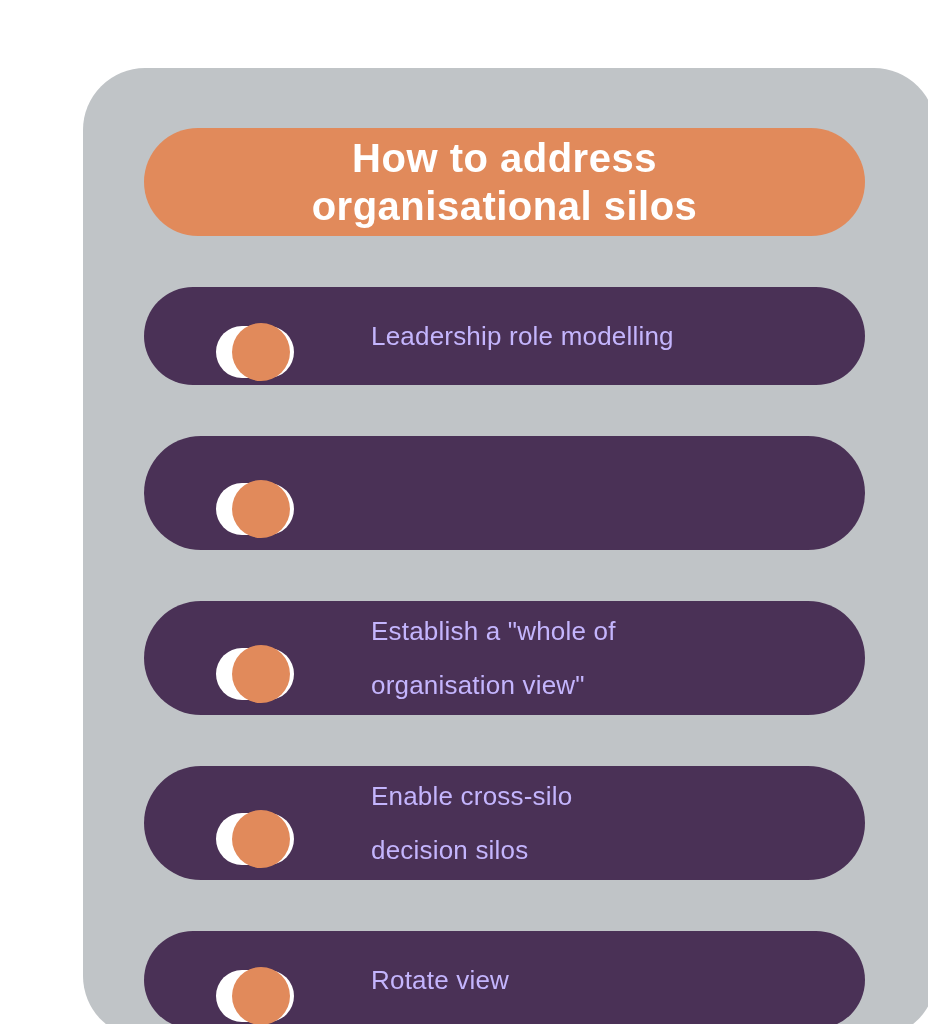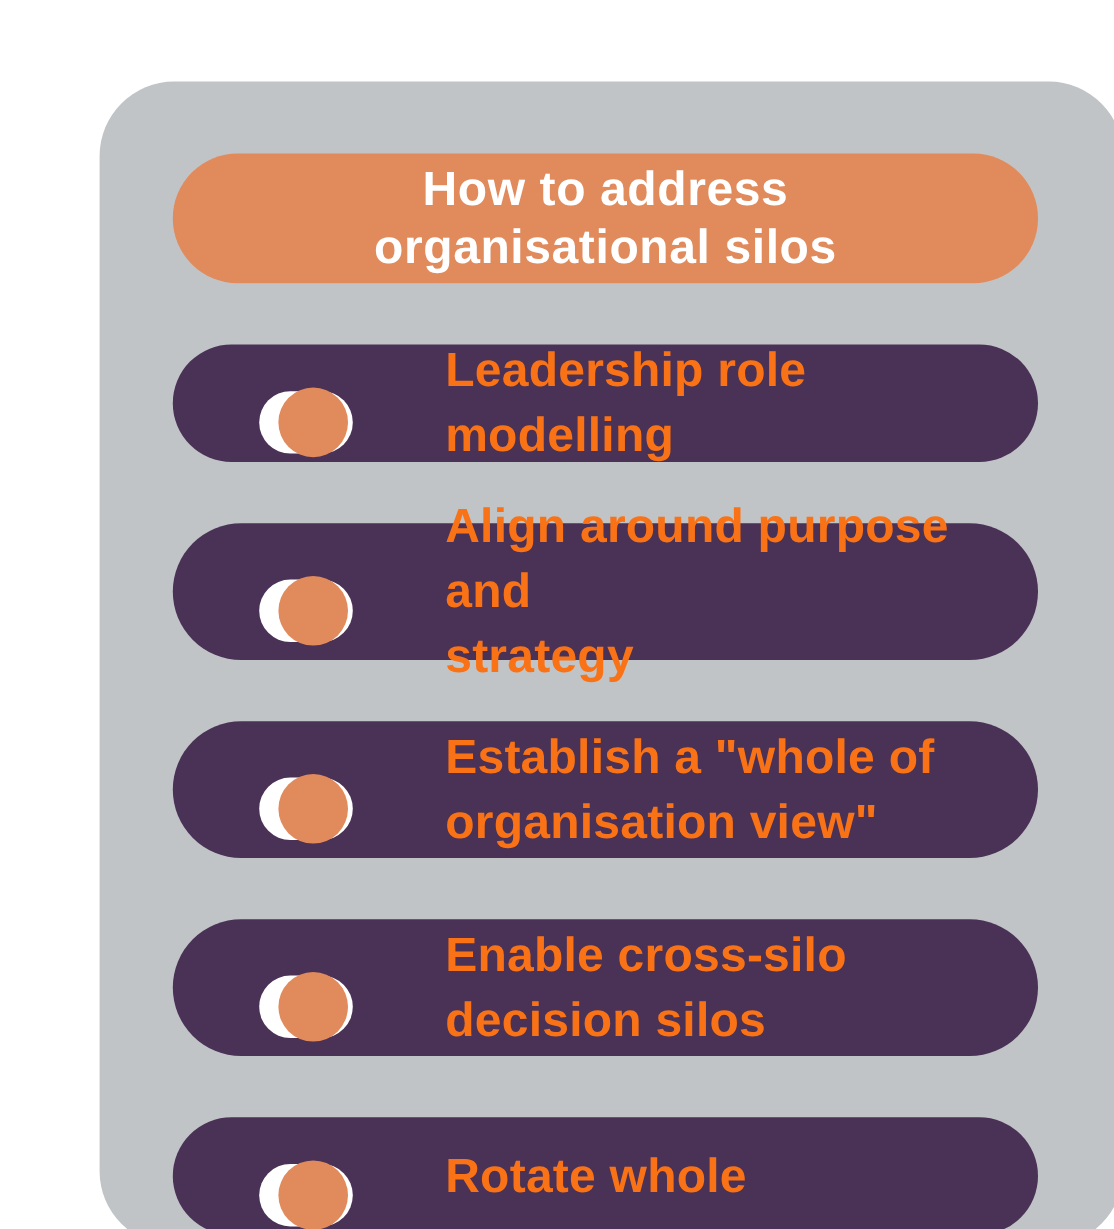--- a/index.html
+++ b/index.html
@@ -63,23 +63,23 @@
     border-radius: 26px;
   }
   .toggle-knob {
     position: absolute;
     right: 0; top: 0;
     width: 58px; height: 58px;
     background: #e18a5b;
     border-radius: 50%;
   }
   .row-label {
-    color: #f97316;
-    font-size: 40px;
-    font-weight: 700;
+    color: #c4b5fd;
+    font-size: 26px;
+    font-weight: 400;
     line-height: 54px;
     white-space: pre-line;
     margin-left: 49px;
     letter-spacing: 0.2px;
   }
 </style>
 </head>
 <body>
 
 <div class="panel">
@@ -95,22 +95,20 @@
       <div class="toggle-knob"></div>
     </div>
     <div class="row-label">Leadership role modelling</div>
   </div>
 
   <div class="row tall">
     <div class="toggle">
       <div class="toggle-track"></div>
       <div class="toggle-knob"></div>
     </div>
-    <div class="row-label">Align around purpose and
-strategy</div>
   </div>
 
   <div class="row tall">
     <div class="toggle">
       <div class="toggle-track"></div>
       <div class="toggle-knob"></div>
     </div>
     <div class="row-label">Establish a "whole of
 organisation view"</div>
   </div>
@@ -123,16 +121,16 @@
     </div>
     <div class="row-label">Enable cross-silo
 decision silos</div>
   </div>
 
   <div class="row">
     <div class="toggle">
       <div class="toggle-track"></div>
       <div class="toggle-knob"></div>
     </div>
-    <div class="row-label">Rotate whole</div>
+    <div class="row-label">Rotate view</div>
   </div>
 
 </div>
 
 </body></html>

